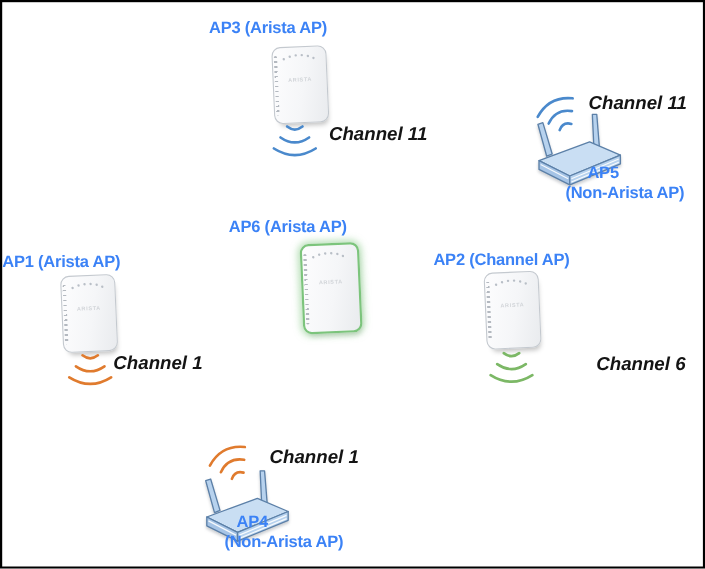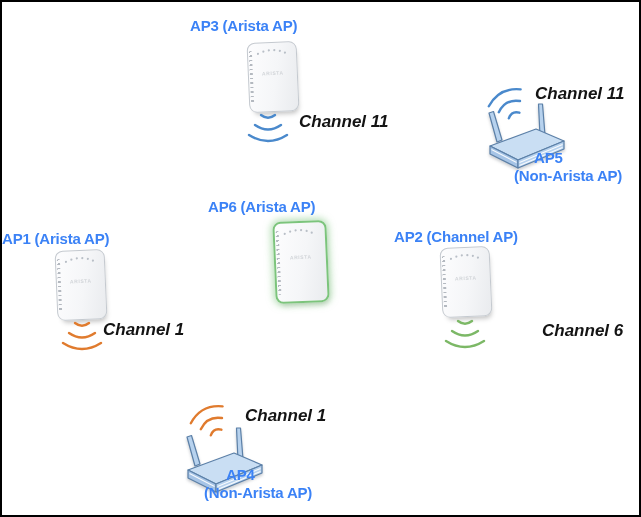--- a/index.html
+++ b/index.html
@@ -60,21 +60,21 @@
   #ap2-channel{ left:508px; top:319px;margin-left:32px; }
 
   #ap3-label  { left:188px; top:15px;  width:170px; }
   #ap3-device { left:246px; top:40px; }
   #ap3-wifi   { left:238px; top:108px; }
   #ap3-channel{ left:297px; top:110px; }
 
   #ap4-wifi   { left:182px; top:397px; }
   #ap4-channel{ left:243px; top:404px; }
   #ap4-router { left:180px; top:418px; }
-  #ap4-name   { left:224px; top:464px; width:120px; }
+  #ap4-name   { left:213px; top:464px; width:120px; }
   #ap4-sub    { left:202px; top:482px; width:124px; }
 
   #ap5-wifi   { left:480px; top:80px; }
   #ap5-channel{ left:533px; top:82px; }
   #ap5-router { left:482px; top:94px; }
   #ap5-name   { left:532px; top:147px; width:120px; }
   #ap5-sub    { left:512px; top:165px; width:120px; }
 
   #ap6-label  { left:206px; top:196px; width:170px; }
   #ap6-device { left:272px; top:219px; width:50px; height:78px; }

